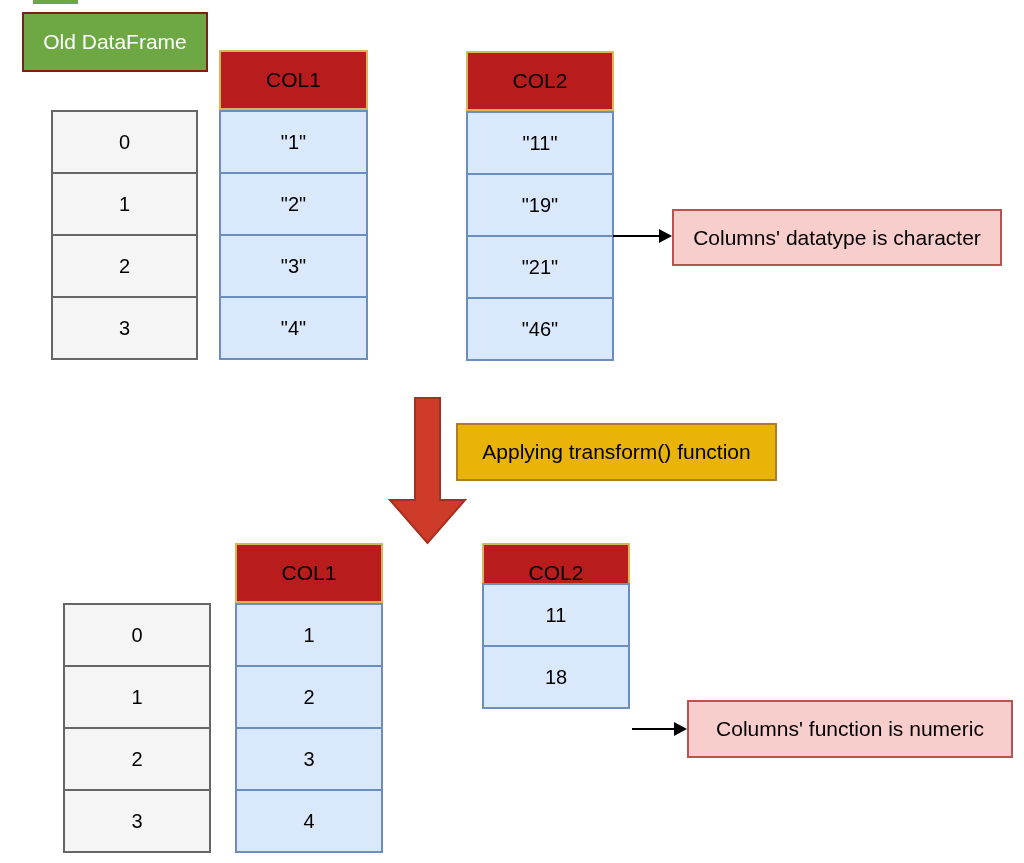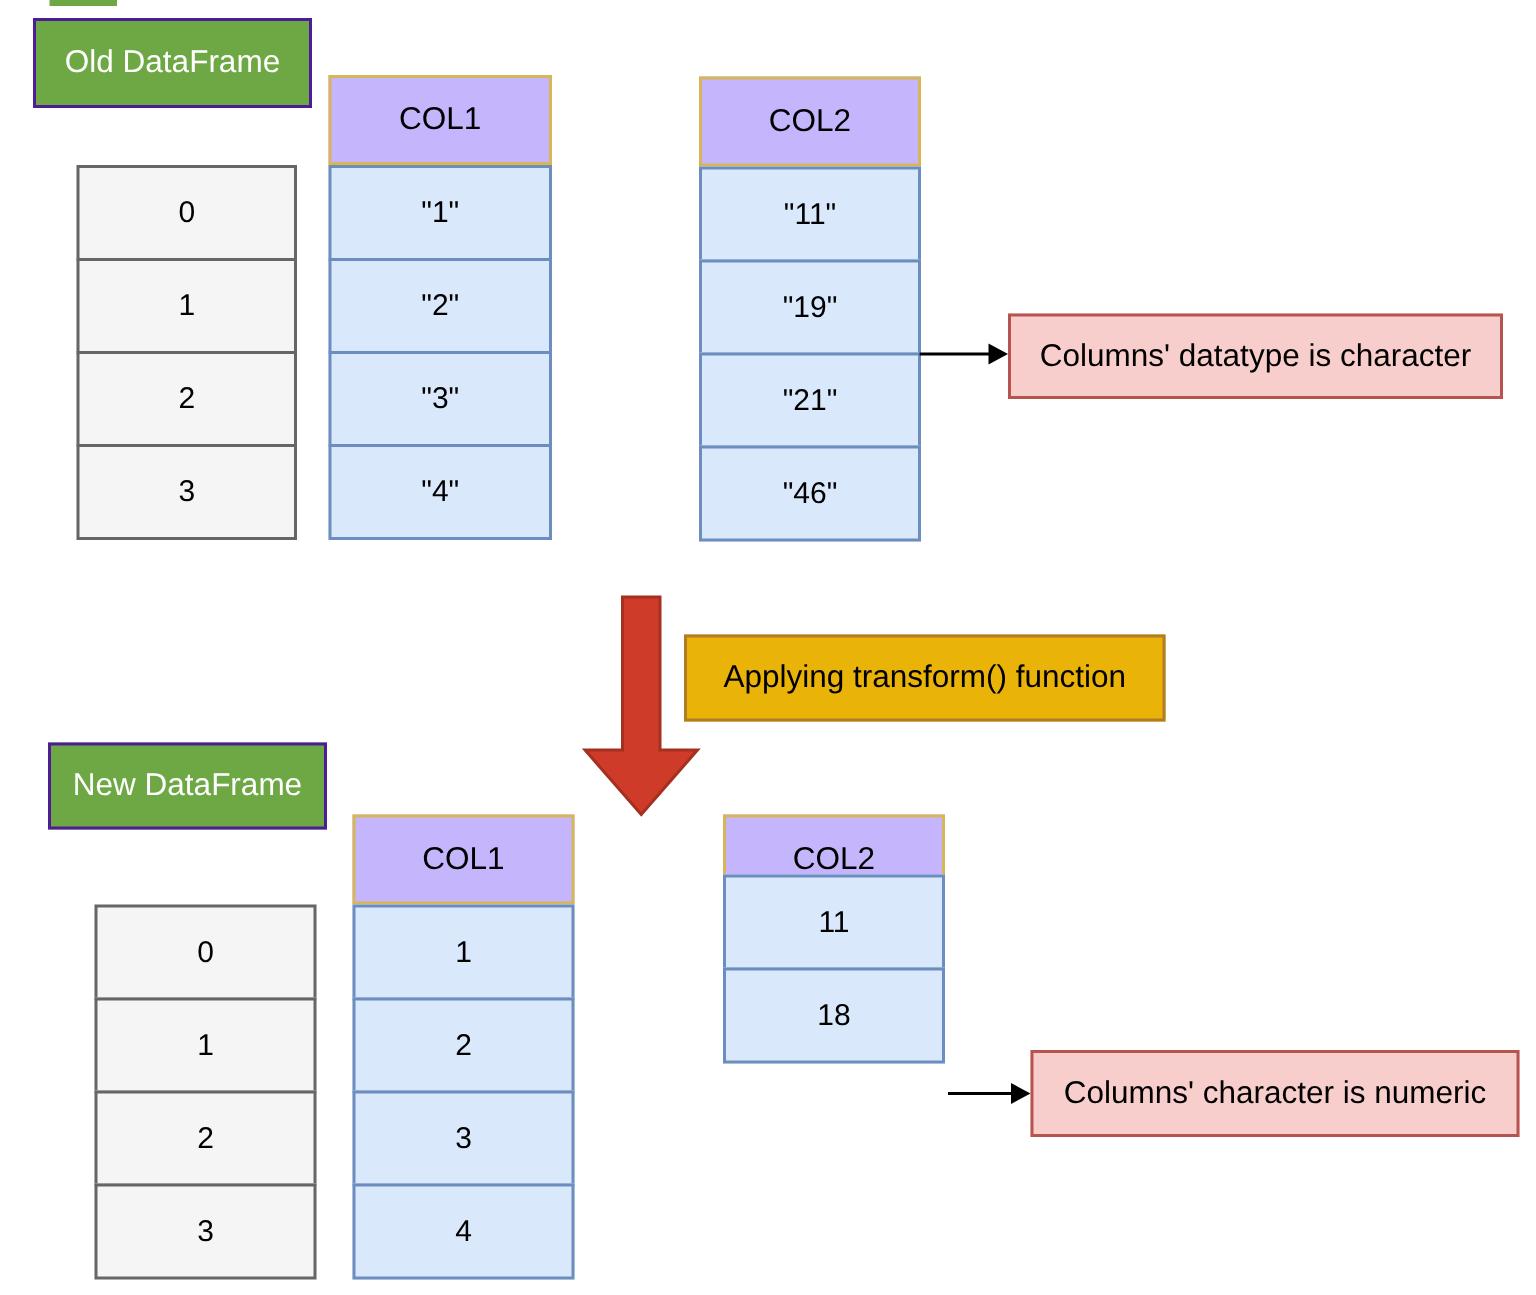--- a/index.html
+++ b/index.html
@@ -5,22 +5,22 @@
   html,body{margin:0;padding:0;background:#ffffff;}
   .canvas{position:relative;width:1024px;height:863px;background:#ffffff;
           font-family:"Liberation Sans",sans-serif;color:#000;overflow:hidden;}
   .abs{position:absolute;box-sizing:border-box;}
   .col{display:flex;flex-direction:column;}
   .cell{box-sizing:border-box;height:64px;display:flex;align-items:center;justify-content:center;
         font-size:20px;border:2px solid #000;}
   .cell + .cell{margin-top:-2px;}
   .idx{background:#F5F5F5;border-color:#666666;}
   .blue{background:#DAE8FC;border-color:#6C8EBF;}
-  .hdr{background:#c4b5fd;border-color:#D6B656;font-size:21px;}
-  .greenbox{background:#6EA844;border:2px solid #4c1d95;color:#ffffff;
+  .hdr{background:#b91c1c;border-color:#D6B656;font-size:21px;}
+  .greenbox{background:#6EA844;border:2px solid #7f1d1d;color:#ffffff;
             display:flex;align-items:center;justify-content:center;font-size:21px;}
   .pinkbox{background:#F8CECC;border:2px solid #B85450;
            display:flex;align-items:center;justify-content:center;font-size:21px;text-align:center;}
   .orangebox{background:#eab308;border:2px solid #B07C26;
              display:flex;align-items:center;justify-content:center;font-size:21px;}
   .frag{background:#6EA844;}
   .hline{background:#000;height:2px;}
   .tri-right{width:0;height:0;border-top:7px solid transparent;border-bottom:7px solid transparent;
              border-left:13px solid #000;}
 </style>
@@ -58,21 +58,20 @@
 
   <div class="abs hline" style="left:613px;top:235px;width:47px"></div>
   <div class="abs tri-right" style="left:659px;top:229px"></div>
   <div class="abs pinkbox" style="left:672px;top:209px;width:330px;height:57px">Columns' datatype is character</div>
 
   <svg class="abs" style="left:388px;top:396px" width="80" height="150" viewBox="0 0 80 150">
     <polygon points="27,2 52,2 52,104 77,104 39.5,147 2,104 27,104" fill="#CE3B28" stroke="#A5301F" stroke-width="2"></polygon>
   </svg>
   <div class="abs orangebox" style="left:456px;top:423px;width:321px;height:58px">Applying transform() function</div>
 
-  <div class="abs greenbox" style="left:32px;top:495px;width:186px;height:58px">New DataFrame</div>
 
   <div class="abs col" style="left:63px;top:603px;width:148px">
     <div class="cell idx">0</div>
     <div class="cell idx">1</div>
     <div class="cell idx">2</div>
     <div class="cell idx">3</div>
   </div>
 
   <div class="abs cell hdr" style="left:235px;top:543px;width:148px;height:60px">COL1</div>
   <div class="abs col" style="left:235px;top:603px;width:148px">
@@ -83,15 +82,15 @@
   </div>
 
   <div class="abs cell hdr" style="left:482px;top:543px;width:148px;height:60px">COL2</div>
   <div class="abs col" style="left:482px;top:583px;width:148px">
     <div class="cell blue">11</div>
     <div class="cell blue">18</div>
   </div>
 
   <div class="abs hline" style="left:632px;top:728px;width:44px"></div>
   <div class="abs tri-right" style="left:674px;top:722px"></div>
-  <div class="abs pinkbox" style="left:687px;top:700px;width:326px;height:58px">Columns' character is numeric</div>
+  <div class="abs pinkbox" style="left:687px;top:700px;width:326px;height:58px">Columns' function is numeric</div>
 
 </div>
 
 </body></html>

